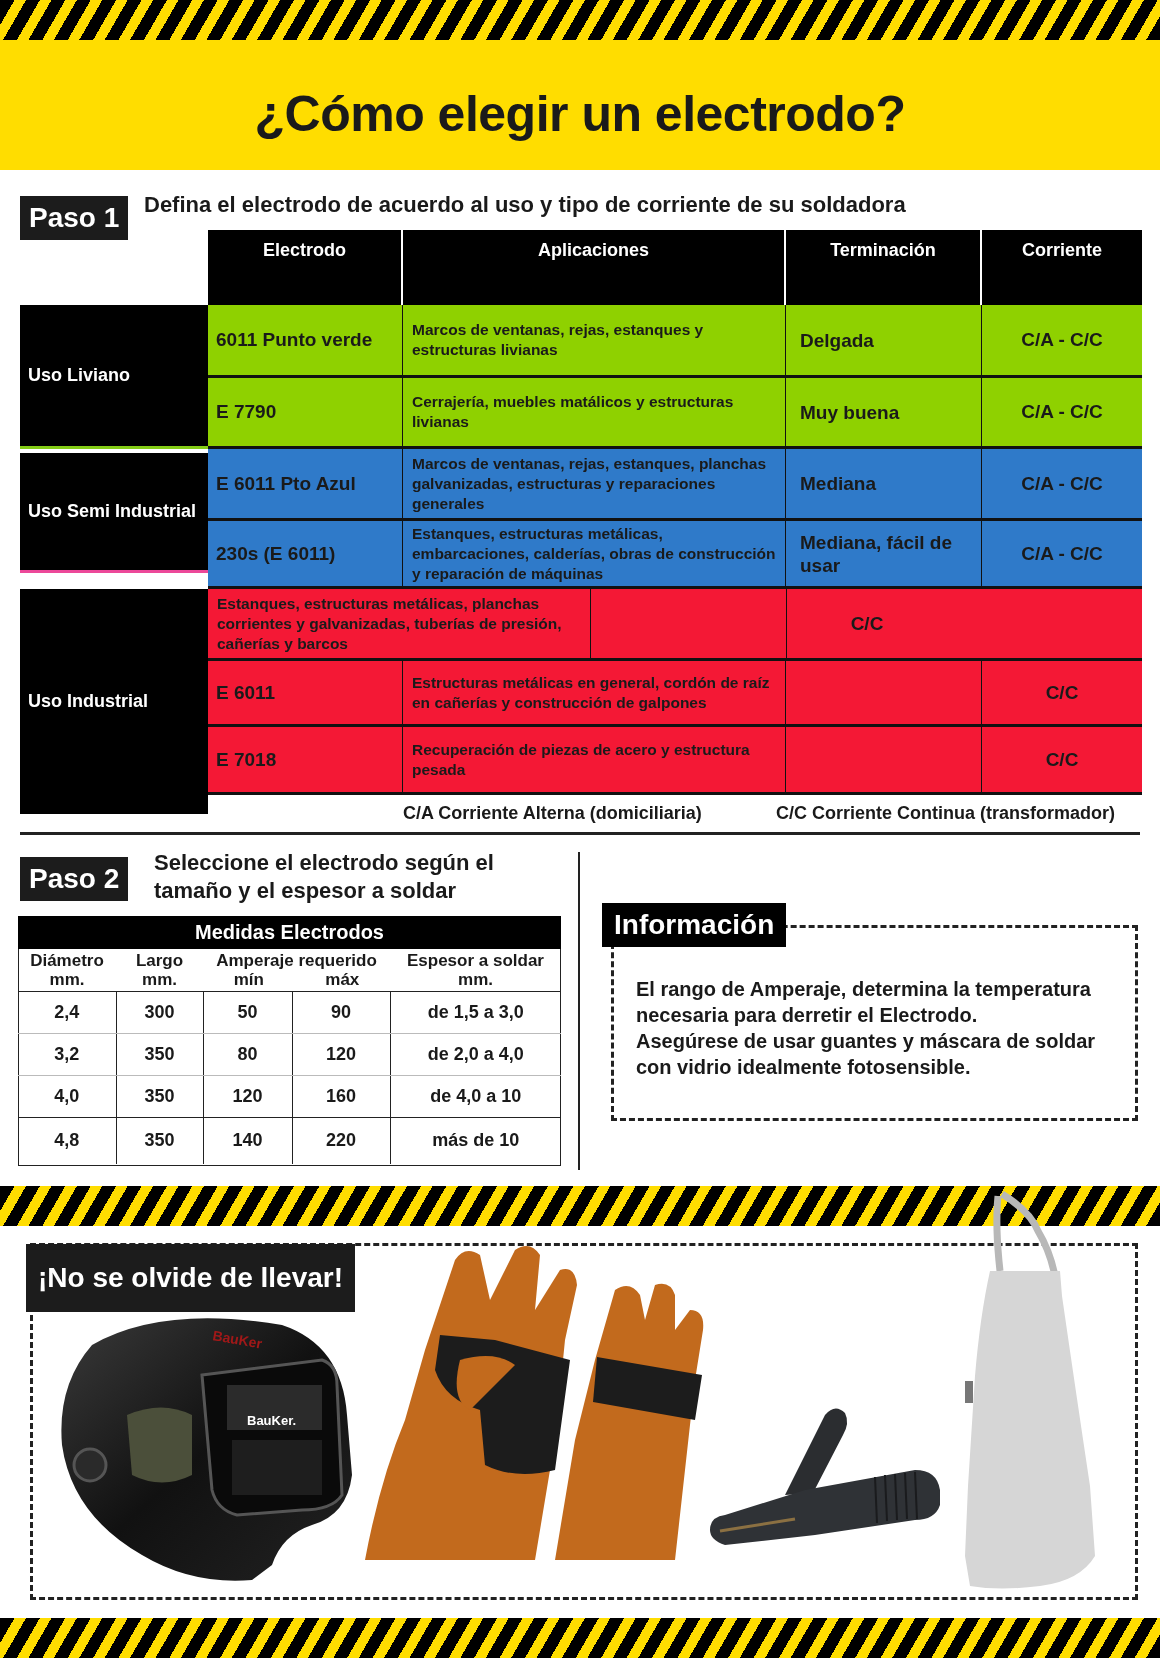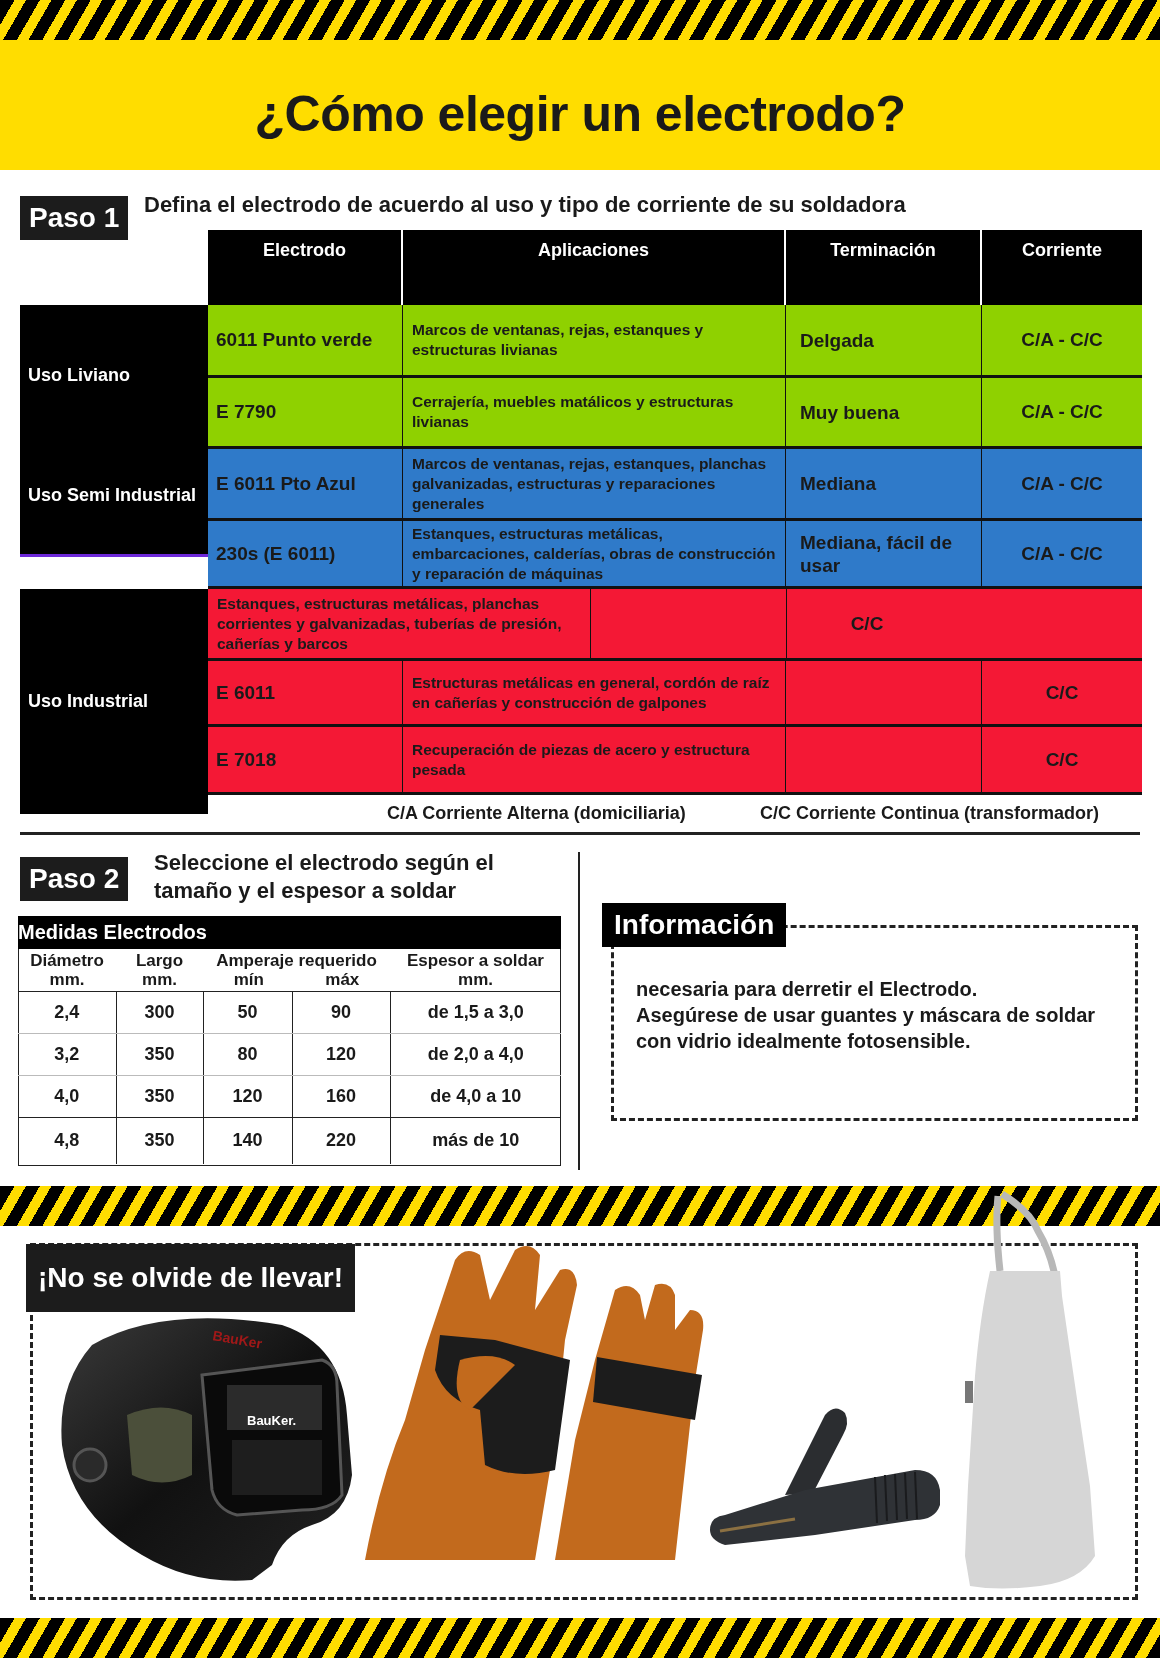--- a/index.html
+++ b/index.html
@@ -38,28 +38,28 @@
   .row > div { display: flex; align-items: center; font-weight: bold; color: #1a1a1a; border-right: 1.5px solid #111; }
   .row > div:last-child { border-right: none; justify-content: center; }
   .row .c-elec { padding-left: 8px; font-size: 19px; }
   .row .c-app { padding-left: 9px; font-size: 15.5px; line-height: 20px; padding-right: 6px; }
   .row .c-term { padding-left: 14px; font-size: 19px; line-height: 23px; }
   .row .c-corr { font-size: 19px; }
   .green { background: #8fd100; }
   .blue { background: #2f7ac9; }
   .red { background: #f41835; }
 
-  .legend { position: absolute; top: 803px; font-size: 18px; font-weight: bold; color: #1a1a1a; }
+  .legend { position: absolute; top: 803px; font-size: 18px; font-weight: bold; color: #1a1a1a; margin-left: 16px; }
   .hr1 { position: absolute; left: 20px; top: 832px; width: 1120px; height: 3px; background: #222; }
   .vsep { position: absolute; left: 578px; top: 852px; width: 2px; height: 318px; background: #222; }
 
   
   .t2 { position: absolute; left: 18px; top: 916px; width: 543px; border-collapse: collapse; }
   .t2 th, .t2 td { font-family: "Liberation Sans", sans-serif; }
-  .t2 .title { background: #000; color: #fff; font-size: 20px; font-weight: bold; text-align: left; height: 33px; }
+  .t2 .title { background: #000; color: #fff; font-size: 20px; font-weight: bold; text-align: center; height: 33px; }
   .t2 .sub th { font-size: 17px; font-weight: bold; color: #1a1a1a; line-height: 19px; padding: 2px 0; border-bottom: 1.5px solid #222; }
   .t2 td { text-align: center; font-size: 18px; font-weight: bold; color: #1a1a1a; height: 42px; border-right: 1.5px solid #222; border-bottom: 1px solid #bbb; }
   .t2 td:last-child { border-right: none; }
   .t2 tr.lastb td { border-bottom: 1.5px solid #222; }
   .t2wrap { position: absolute; left: 18px; top: 916px; width: 543px; height: 250px; border: 1.5px solid #222; border-top: none; }
 
   
   .dash-box { position: absolute; border: 3px dashed #222; }
   .info-tag { position: absolute; left: 602px; top: 903px; background: #000; color: #fff; font-weight: bold; font-size: 28px; padding: 4px 12px; line-height: 36px; }
   .info-text { position: absolute; left: 636px; top: 976px; width: 480px; font-size: 20px; font-weight: bold; color: #1a1a1a; line-height: 26px; }
@@ -81,21 +81,21 @@
 
 <div class="t1">
   <div class="t1-head">
     <div class="c-elec">Electrodo</div>
     <div class="c-app">Aplicaciones</div>
     <div class="c-term">Terminación</div>
     <div class="c-corr">Corriente</div>
   </div>
 
   <div class="group" style="top:75px;height:144px;border-bottom:3px solid #84cc16;">Uso Liviano</div>
-  <div class="group" style="top:207px;height:120px;border-bottom:3px solid #6d28d9;">Uso Semi Industrial</div>
+  <div class="group" style="top:223px;height:120px;border-bottom:3px solid #ec4899;">Uso Semi Industrial</div>
   <div class="group" style="top:359px;height:225px;">Uso Industrial</div>
 
   <div class="row green" style="top:75px;height:73px;">
     <div class="c-elec">6011 Punto verde</div>
     <div class="c-app">Marcos de ventanas, rejas, estanques y estructuras livianas</div>
     <div class="c-term">Delgada</div>
     <div class="c-corr">C/A - C/C</div>
   </div>
   <div class="row green" style="top:148px;height:71px;">
     <div class="c-elec">E 7790</div>
@@ -207,20 +207,21 @@
     <td style="border-bottom:none;">más de 10</td>
   </tr>
 </tbody>
   </table>
 
 <div class="vsep"></div>
 
 <div class="dash-box" style="left:611px;top:925px;width:527px;height:196px;"></div>
 <div class="info-tag">Información</div>
 <div class="info-text">
+  <div>El rango de Amperaje, determina la temperatura</div>
   <div>necesaria para derretir el Electrodo.</div>
   <div>Asegúrese de usar guantes y máscara de soldar</div>
   <div>con vidrio idealmente fotosensible.</div>
 </div>
 
 <div class="hazard" style="top:1186px;height:40px;"></div>
 
 <div class="dash-box" style="left:30px;top:1243px;width:1108px;height:357px;"></div>
 <div class="nse-tag">¡No se olvide de llevar!</div>
 

